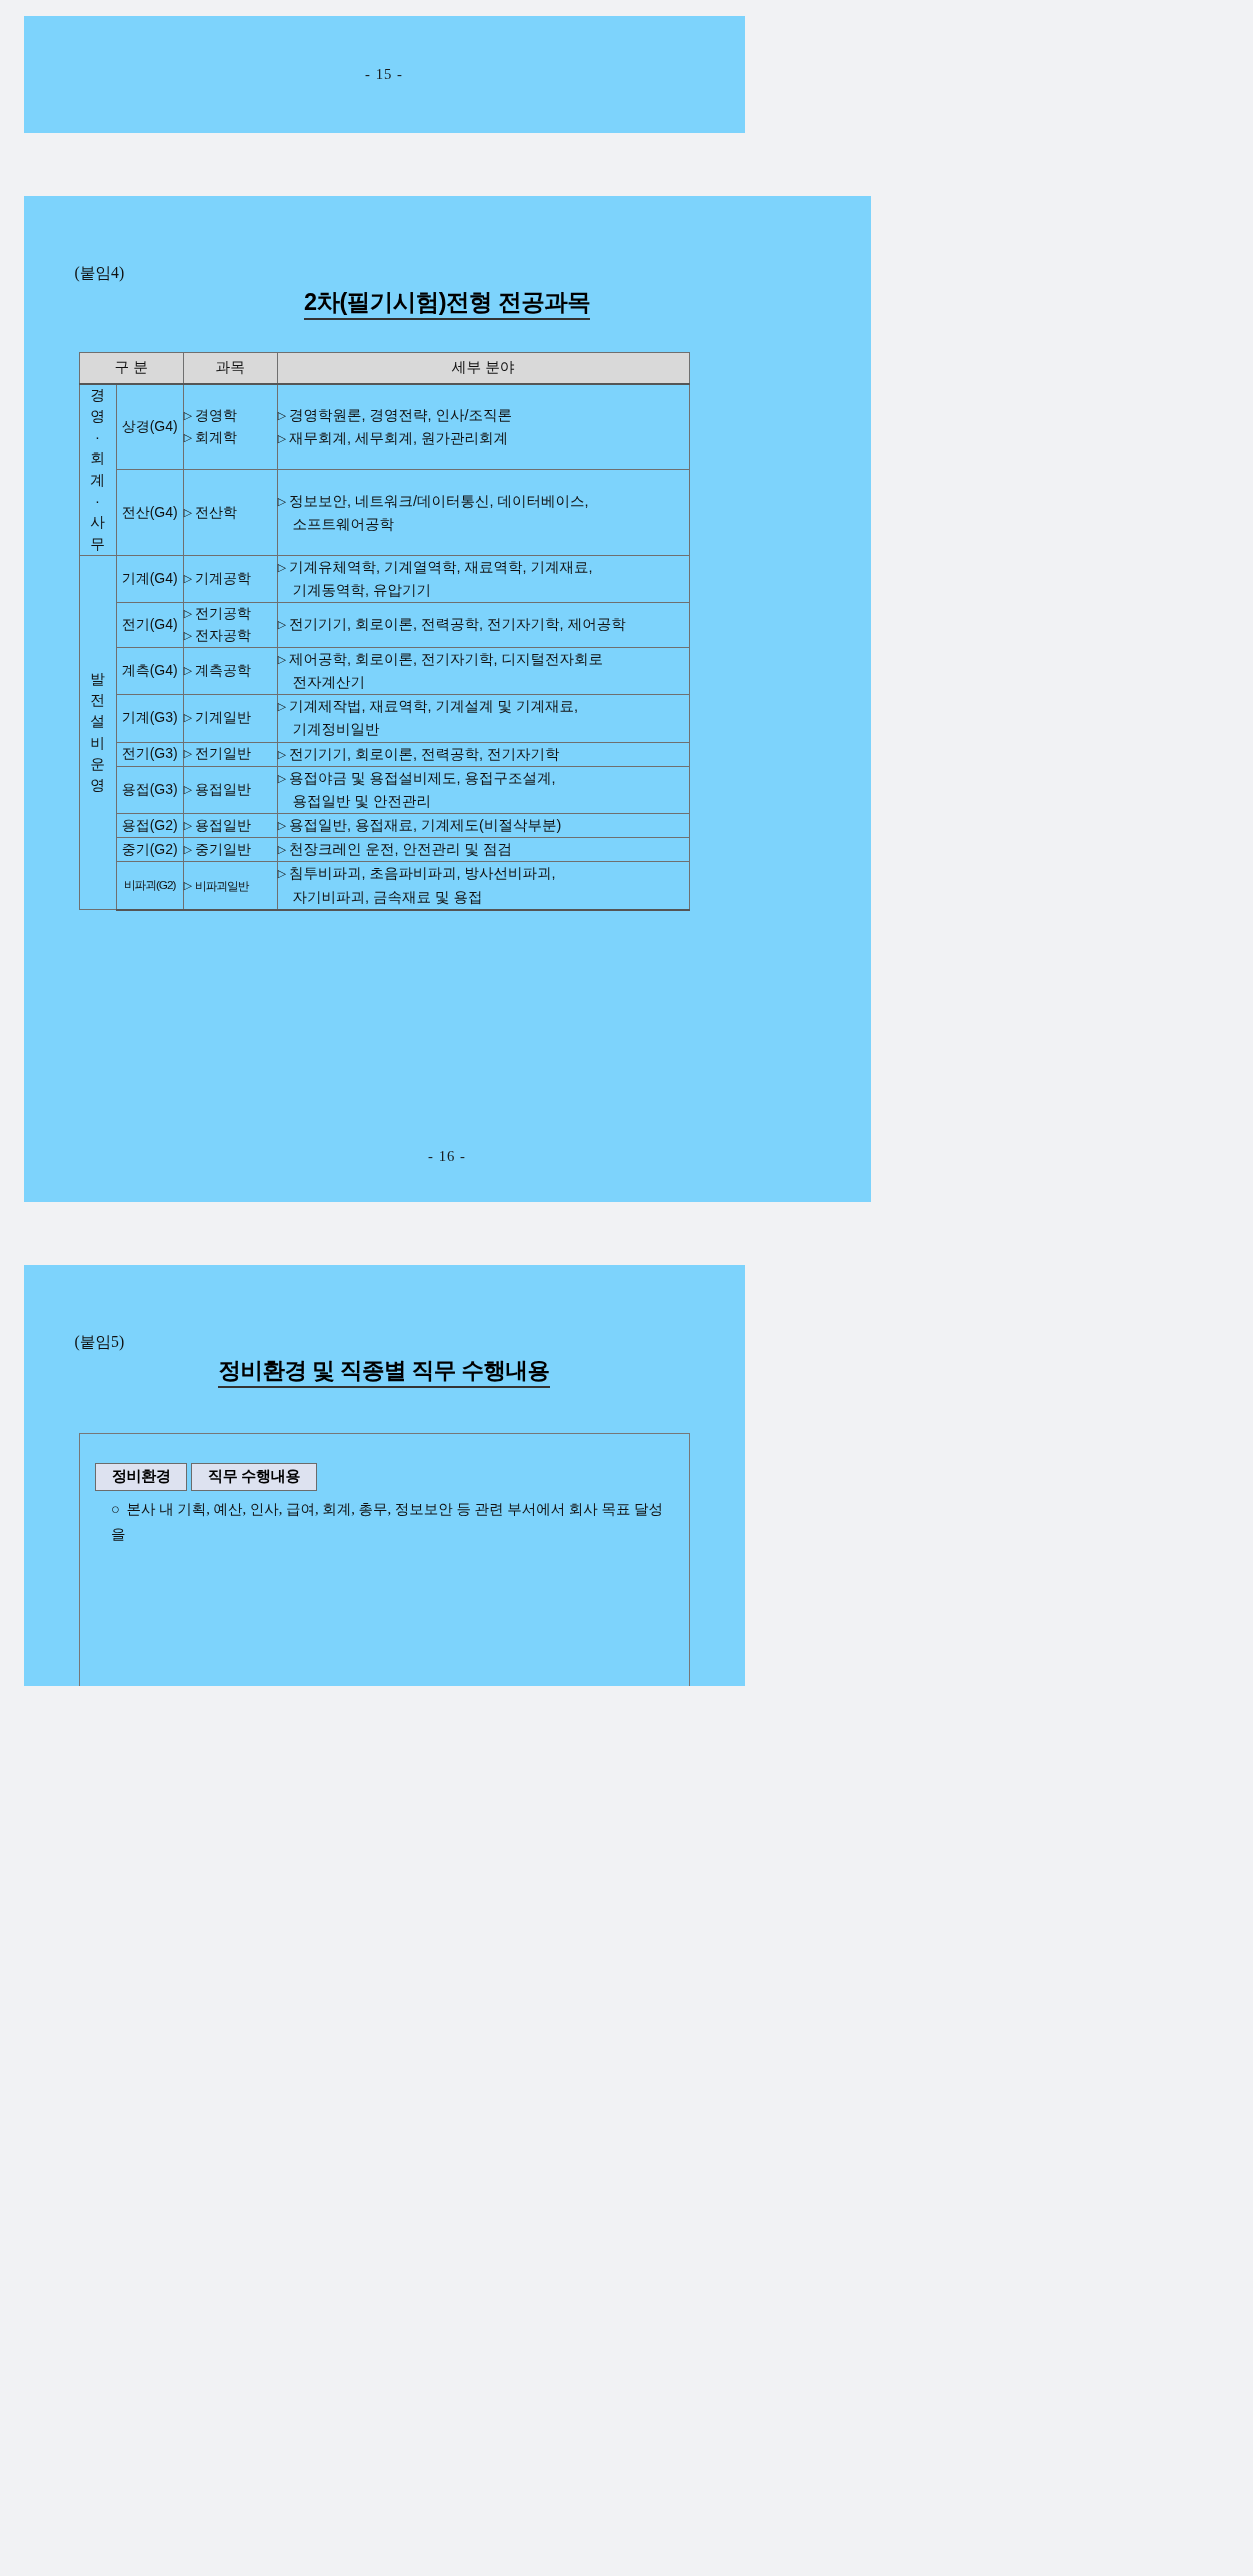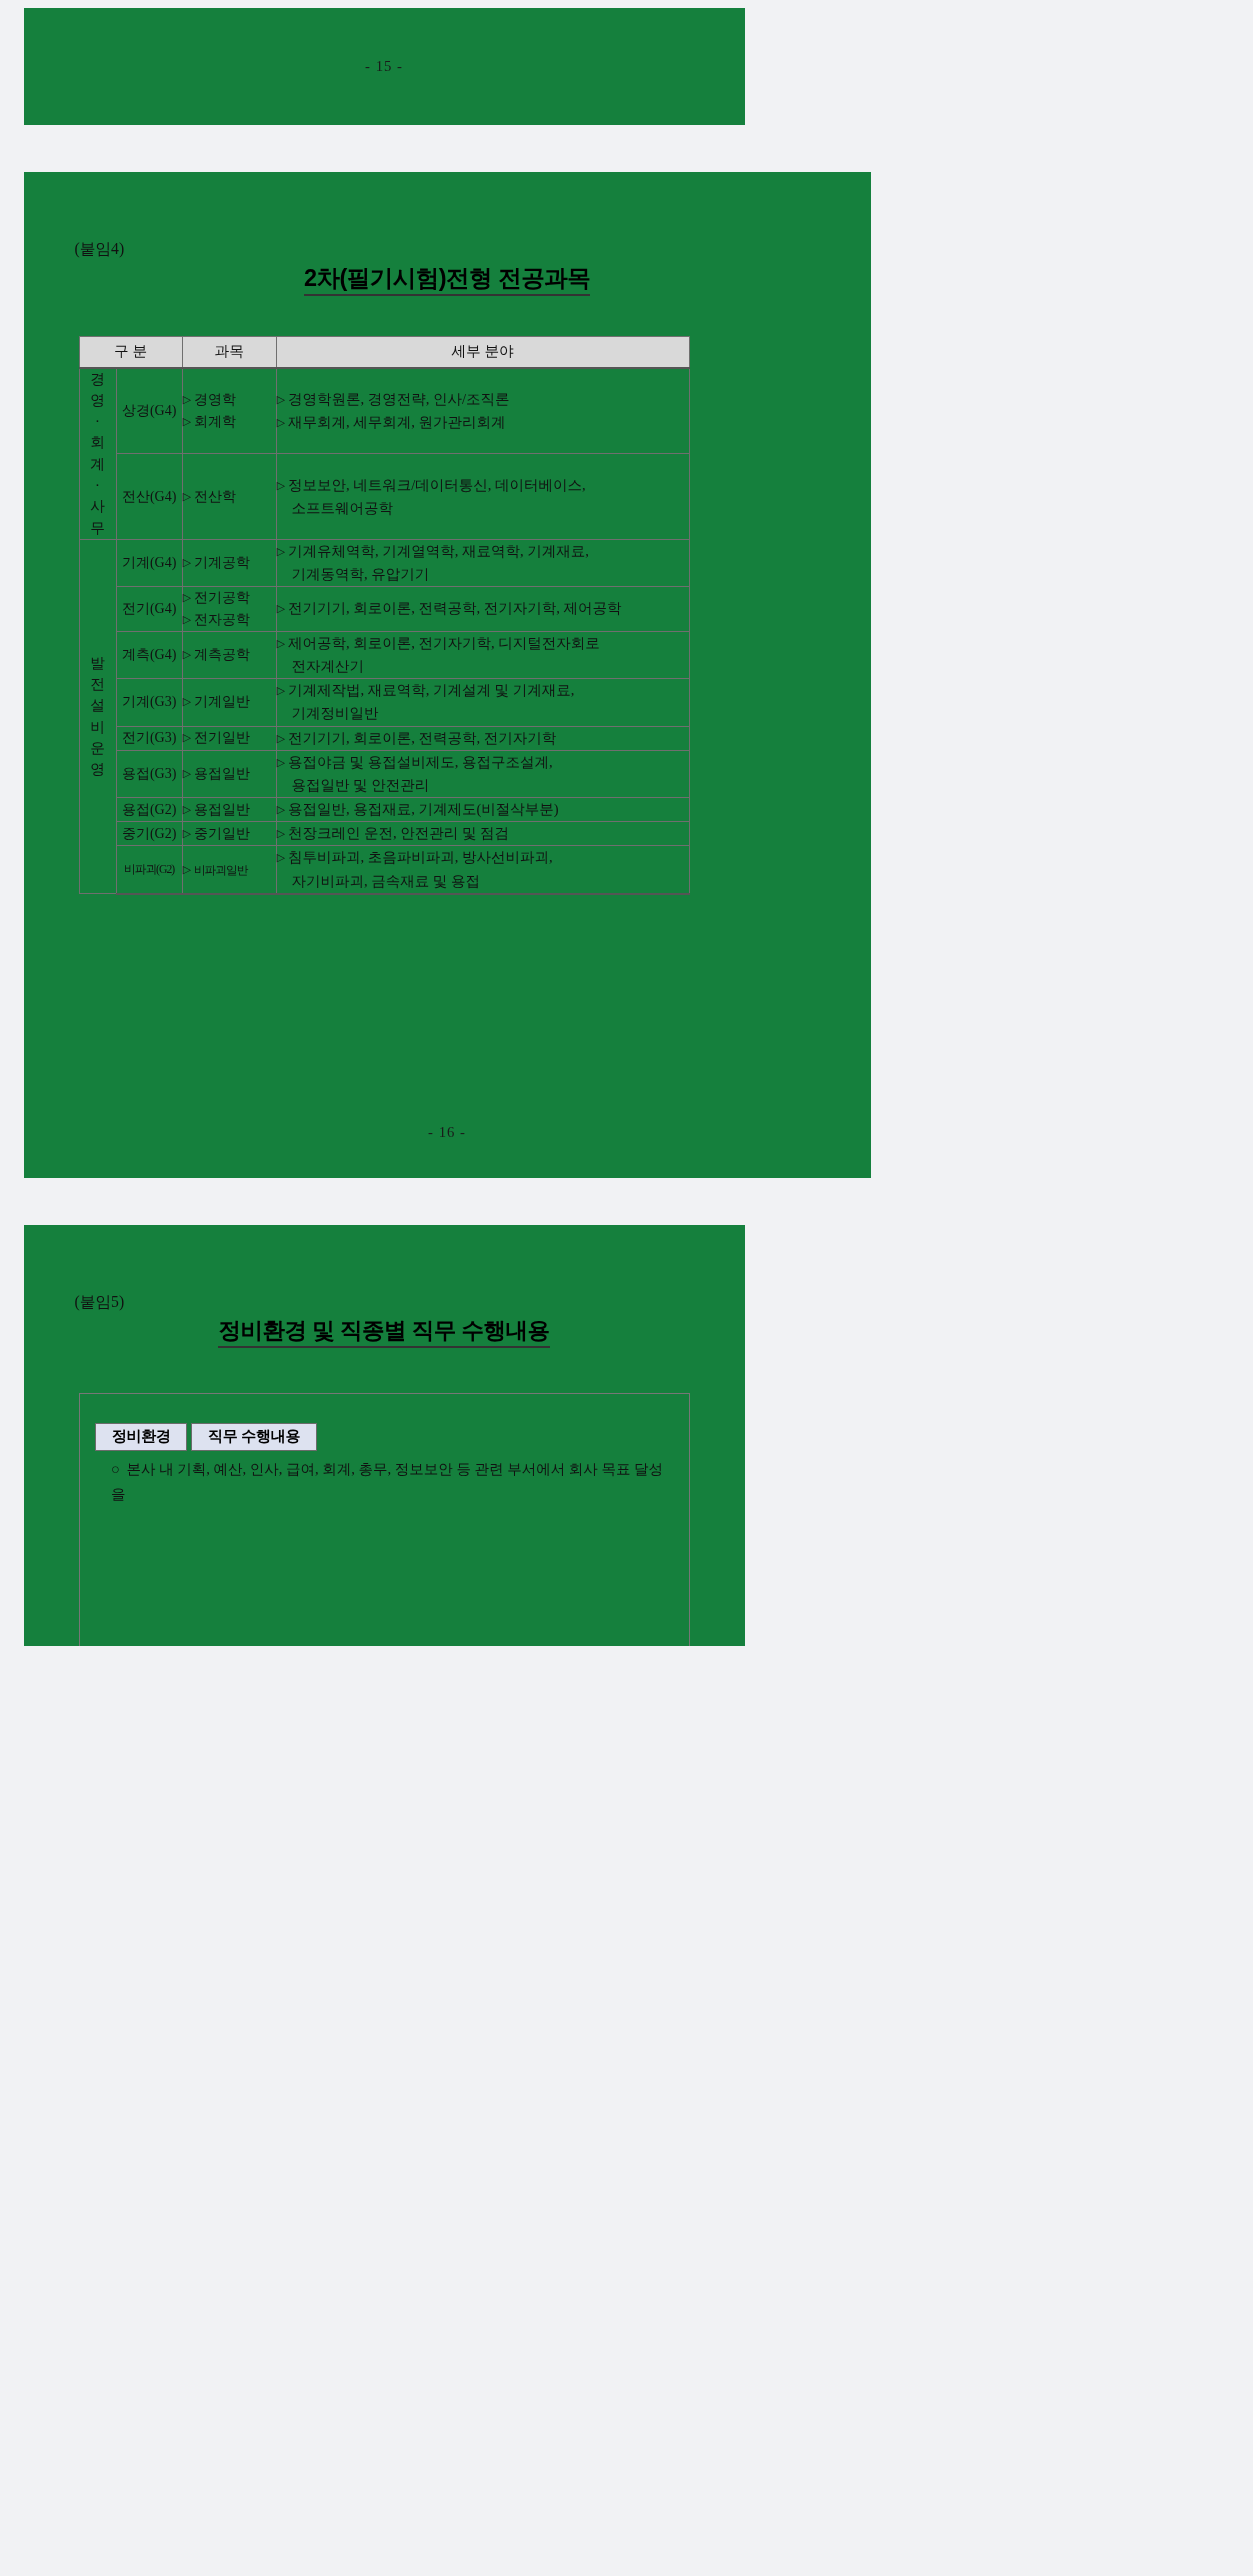--- a/index.html
+++ b/index.html
@@ -6,22 +6,22 @@
   html, body {
     margin: 0; padding: 0;
     background: #f1f2f4;
     font-family: "Liberation Serif", "DejaVu Serif", serif;
   }
   body { width: 1253px; }
 
   .viewer { width: 1253px; }
 
   .page {
-    background: #15803d;
-    margin: 8px auto;
+    background: #7dd3fc;
+    margin: 16px auto;
     position: relative;
   }
   .page-gap { height: 31px; background: #f1f2f4; }
 
   
   .page-15 {
     width: 721px;
     height: 117px;
     margin-left: 23.5px;
     display: flex;
@@ -66,24 +66,24 @@
   }
   .doc-title span.u {
     border-bottom: 2.9px double #333;
     padding-bottom: 2.9px;
   }
 
   
   table.subjects {
     position: absolute;
     left: 55px;
-    top: 164px;
+    top: 156px;
     width: 611px;
     border-collapse: collapse;
-    font-family: Liberation Serif, serif;
+    font-family: Liberation Sans, sans-serif;
     font-size: 14px;
     color: #111;
   }
   table.subjects th, table.subjects td {
     border: 1px solid #6f6f6f;
     padding: 0;
     vertical-align: middle;
   }
   table.subjects thead th {
     background: #d9d9d9;

